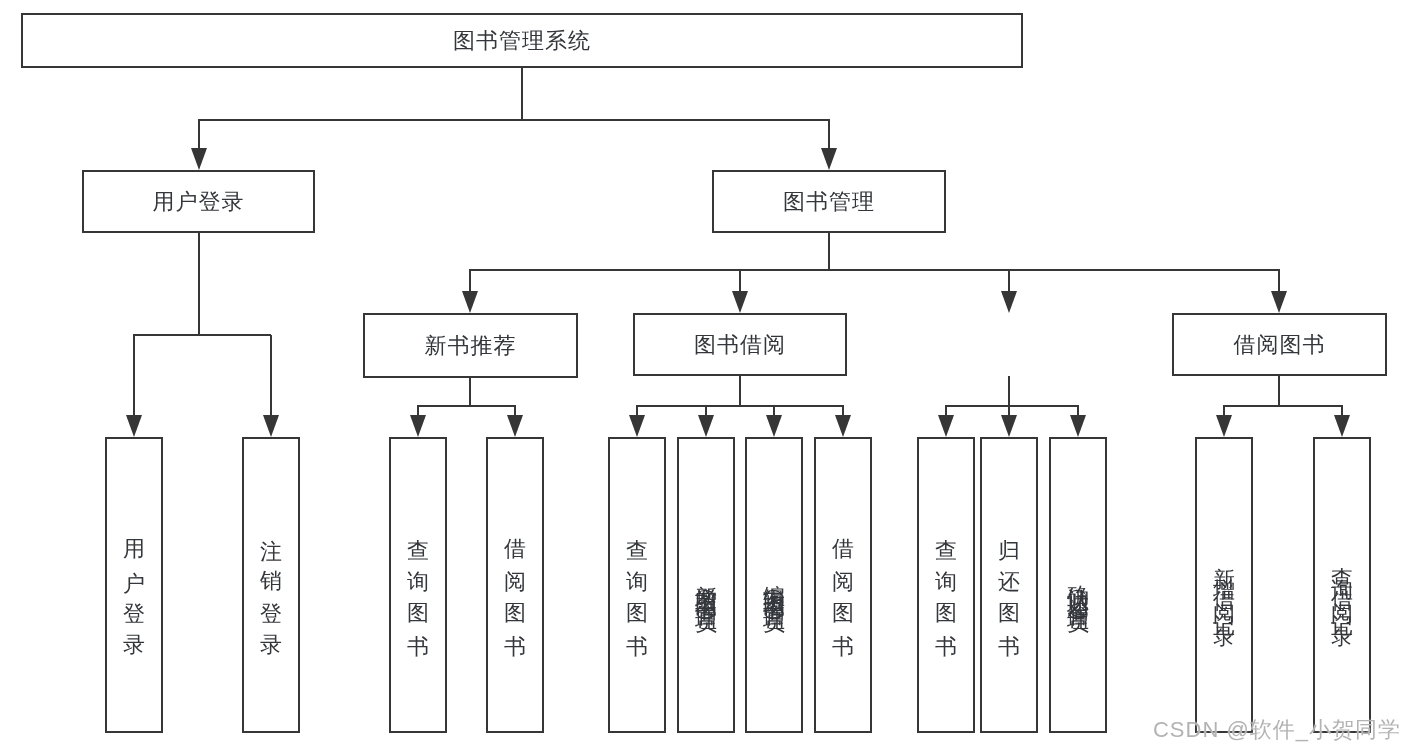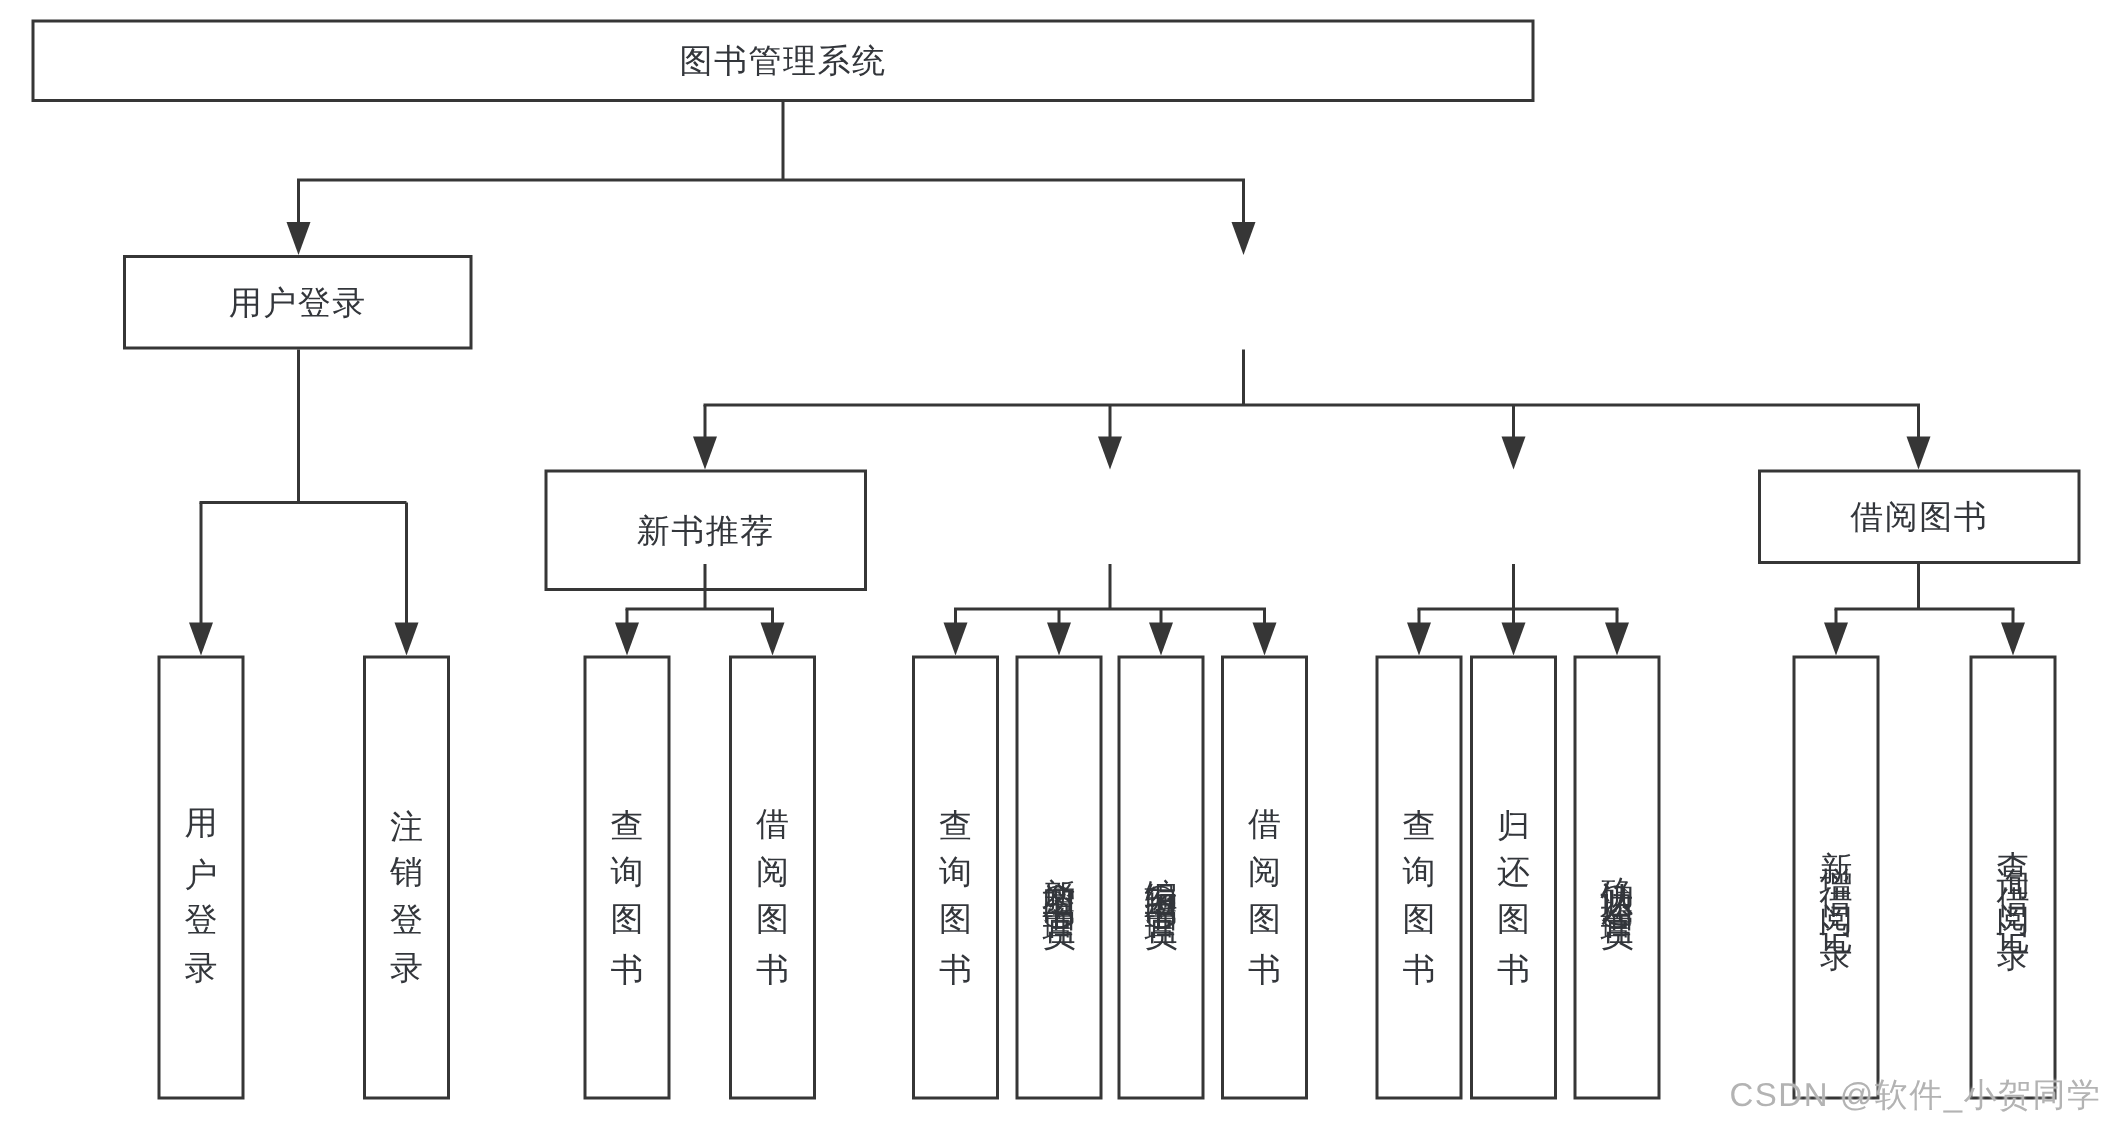--- a/index.html
+++ b/index.html
@@ -71,41 +71,47 @@
   <div class="vline" style="left:520.75px; top:68px; height:52px;"></div>
   <div class="hline" style="left:197.75px; top:118.75px; width:632.5px;"></div>
   <div class="vline" style="left:197.75px; top:120px; height:30px;"></div>
   <div class="arrow" style="left:191px; top:148px;"></div>
   <div class="vline" style="left:827.75px; top:120px; height:30px;"></div>
   <div class="arrow" style="left:821px; top:148px;"></div>
 
   <div class="node" style="left:82px; top:170px; width:233px; height:63px;">
     <span>用户登录</span>
   </div>
+  <div class="node" style="left:712px; top:170px; width:234px; height:63px;">
+    <span>图书管理</span>
+  </div>
 
   <div class="vline" style="left:197.75px; top:233px; height:102px;"></div>
   <div class="hline" style="left:132.75px; top:333.75px; width:138.5px;"></div>
   <div class="vline" style="left:132.75px; top:335px; height:82px;"></div>
   <div class="arrow" style="left:126px; top:415px;"></div>
   <div class="vline" style="left:269.75px; top:335px; height:82px;"></div>
   <div class="arrow" style="left:263px; top:415px;"></div>
 
   <div class="vline" style="left:827.75px; top:233px; height:37px;"></div>
   <div class="hline" style="left:468.75px; top:268.75px; width:811.5px;"></div>
   <div class="vline" style="left:468.75px; top:270px; height:23px;"></div>
   <div class="arrow" style="left:462px; top:291px;"></div>
   <div class="vline" style="left:738.75px; top:270px; height:23px;"></div>
   <div class="arrow" style="left:732px; top:291px;"></div>
   <div class="vline" style="left:1007.75px; top:270px; height:23px;"></div>
   <div class="arrow" style="left:1001px; top:291px;"></div>
   <div class="vline" style="left:1277.75px; top:270px; height:23px;"></div>
   <div class="arrow" style="left:1271px; top:291px;"></div>
 
-  <div class="node" style="left:363px; top:313px; width:215px; height:81px;">
+  <div class="node" style="left:363px; top:313px; width:215px; height:65px;">
     <span>新书推荐</span>
+  </div>
+  <div class="node" style="left:633px; top:313px; width:214px; height:63px;">
+    <span>图书借阅</span>
   </div>
   <div class="node" style="left:1172px; top:313px; width:215px; height:63px;">
     <span>借阅图书</span>
   </div>
 
   <div class="vline" style="left:468.75px; top:376px; height:30px;"></div>
   <div class="hline" style="left:416.75px; top:404.75px; width:99.5px;"></div>
   <div class="vline" style="left:416.75px; top:406px; height:10px;"></div>
   <div class="arrow" style="left:410px; top:415px;"></div>
   <div class="vline" style="left:513.75px; top:406px; height:10px;"></div>

